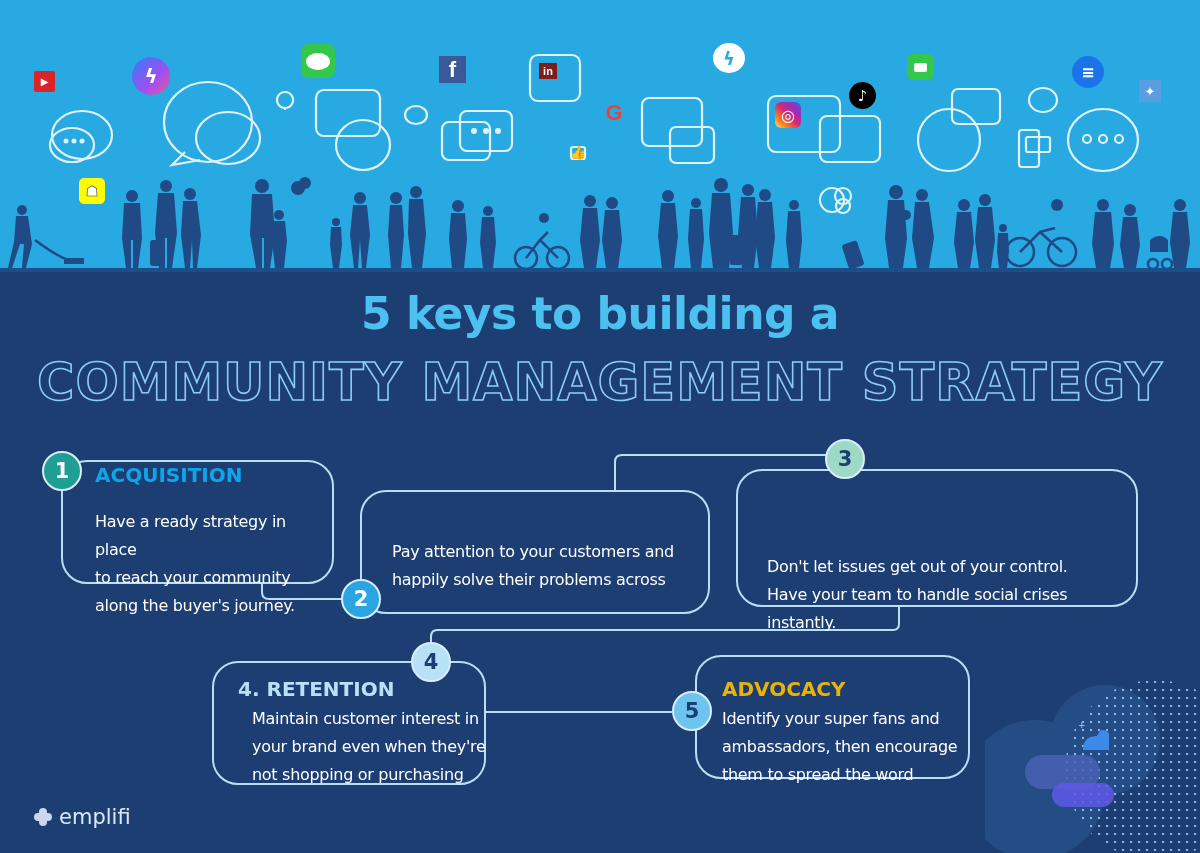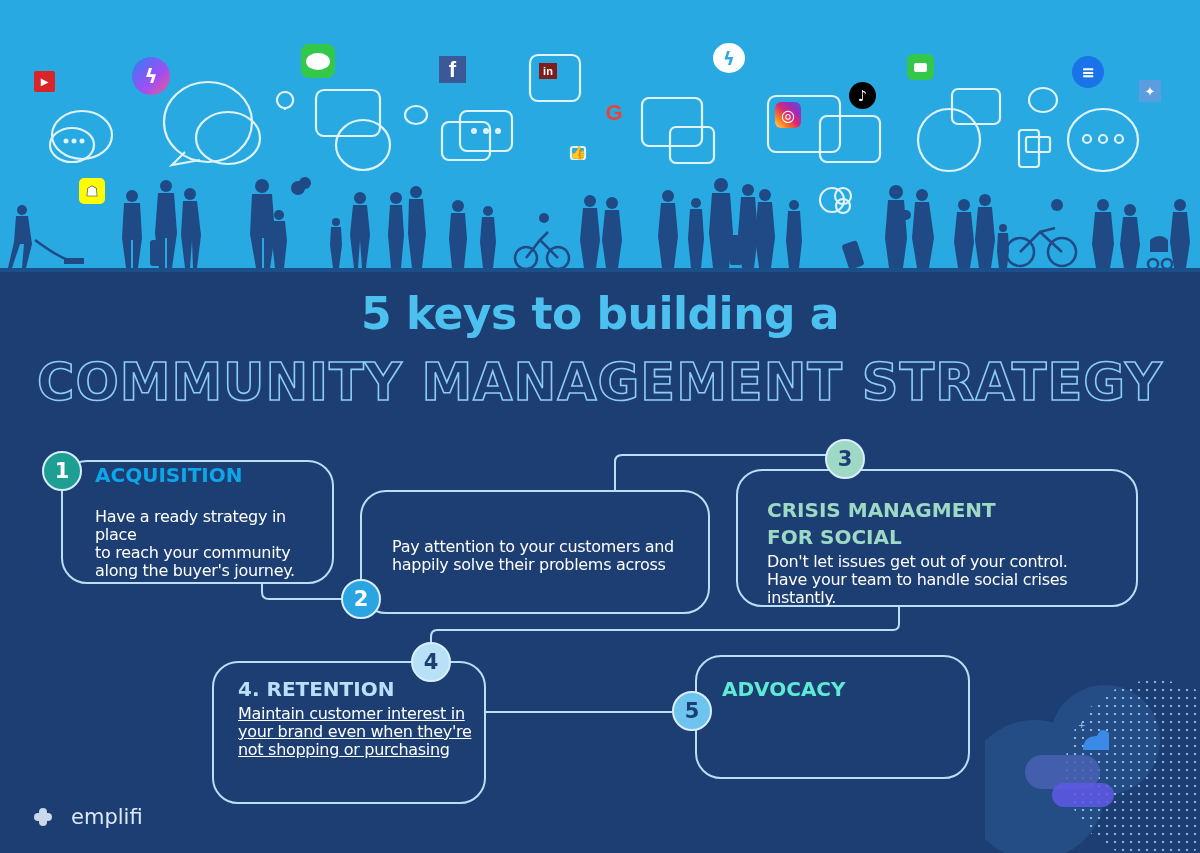--- a/index.html
+++ b/index.html
@@ -6,23 +6,23 @@
   html, body { width: 1200px; height: 853px; overflow: hidden; }
   body { background: #1c3e72; font-family: "Liberation Sans", sans-serif; position: relative; }
   .top-band { position: absolute; left: 0; top: 0; width: 1200px; height: 272px; background: #29a9e1; overflow: hidden; }
   .top-band .ground { position: absolute; left: 0; bottom: 0; width: 100%; height: 4px; background: #1a4f8a; }
   .app-icon { position: absolute; display: flex; align-items: center; justify-content: center; font-weight: bold; color: #fff; font-family: "DejaVu Sans", sans-serif; }
   svg.layer { position: absolute; left: 0; top: 0; }
   .title { position: absolute; left: 0; top: 288px; width: 1200px; text-align: center; color: #4cc0ee; font-size: 44px; font-weight: bold; letter-spacing: -0.5px; font-family: "DejaVu Sans", sans-serif; }
   .subtitle { position: absolute; left: 0; top: 352px; width: 1200px; text-align: center; font-size: 52px; font-weight: bold; letter-spacing: 1px; color: transparent; -webkit-text-stroke: 1.6px #8ecdf3; font-family: "DejaVu Sans", sans-serif; transform: scaleX(0.98); }
   .card { position: absolute; border: 2px solid #b9def5; border-radius: 26px; }
   .card .h { position: absolute; font-weight: bold; font-size: 20px; font-family: "DejaVu Sans", sans-serif; line-height: 27px; }
-  .card .p { position: absolute; color: #ffffff; font-size: 16px; line-height: 18px; font-family: "DejaVu Sans", sans-serif; letter-spacing: -0.3px; }
+  .card .p { position: absolute; color: #ffffff; font-size: 16px; line-height: 28px; font-family: "DejaVu Sans", sans-serif; letter-spacing: -0.3px; }
   .num { position: absolute; width: 40px; height: 40px; border-radius: 50%; border: 2.5px solid #d9eefa; display: flex; align-items: center; justify-content: center; font-weight: bold; font-size: 21px; font-family: "DejaVu Sans", sans-serif; }
-  .logo { position: absolute; left: 34px; top: 805px; display: flex; align-items: center; gap: 19px; color: #dbe9f7; font-size: 21px; font-family: "DejaVu Sans", sans-serif; }
+  .logo { position: absolute; left: 34px; top: 805px; display: flex; align-items: center; gap: 7px; color: #dbe9f7; font-size: 21px; font-family: "DejaVu Sans", sans-serif; }
   .logo-mark { width: 18px; height: 18px; position: relative; }
   .logo-mark span { position: absolute; background: #c9d8ea; border-radius: 5px; }
   .deco { position: absolute; left: 985px; top: 680px; width: 215px; height: 173px; overflow: hidden; }
 </style>
 </head>
 <body>
 
 <div class="top-band">
   <svg class="layer" width="1200" height="272">
     <g fill="none" stroke="#dff3fc" stroke-width="2.2">
@@ -214,43 +214,44 @@
 
 <div class="card" style="left:360px;top:490px;width:350px;height:124px;">
   <div class="p" style="left:30px;top:46px;width:310px;">
     <div>Pay attention to your customers and</div>
     <div>happily solve their problems across</div>
   </div>
 </div>
 <div class="num" style="left:341px;top:579px;background:#2aa5e2;color:#fff;">2</div>
 
 <div class="card" style="left:736px;top:469px;width:402px;height:138px;">
-  <div class="h" style="left:29px;top:26px;color:#9ed9c6;">
-    <div>CRISIS MANAGMENT</div>
-    <div>FOR SOCIAL</div>
-  </div>
   <div class="p" style="left:29px;top:82px;width:368px;">
     <div>Don't let issues get out of your control.</div>
     <div>Have your team to handle social crises instantly.</div>
   </div>
 </div>
 <div class="num" style="left:825px;top:439px;background:#9ed9c6;color:#1c3e72;">3</div>
 
-<div class="card" style="left:212px;top:661px;width:274px;height:143px;">
+<div class="card" style="left:212px;top:661px;width:274px;height:124px;">
   <div class="h" style="left:24px;top:13px;color:#b7e1f7;">4. RETENTION</div>
-  <div class="p" style="left:24px;top:42px;width:245px;text-decoration:underline;">
+  <div class="p" style="left:38px;top:42px;width:245px;">
     <div>Maintain customer interest in</div>
     <div>your brand even when they're</div>
     <div>not shopping or purchasing</div>
   </div>
 </div>
 <div class="num" style="left:411px;top:642px;background:#b7e1f7;color:#1c3e72;">4</div>
 
 <div class="card" style="left:695px;top:655px;width:275px;height:124px;">
-  <div class="h" style="left:25px;top:19px;color:#5eead4;">ADVOCACY</div>
+  <div class="h" style="left:25px;top:19px;color:#eab308;">ADVOCACY</div>
+  <div class="p" style="left:25px;top:48px;width:245px;">
+    <div>Identify your super fans and</div>
+    <div>ambassadors, then encourage</div>
+    <div>them to spread the word</div>
+  </div>
 </div>
 <div class="num" style="left:672px;top:691px;background:#6cc4ef;color:#1c3e72;">5</div>
 
 <div class="deco">
   <svg width="215" height="173">
     <defs>
       <pattern id="dots" width="8" height="8" patternUnits="userSpaceOnUse">
         <circle cx="2" cy="2" r="1.1" fill="#a9d3f5"></circle>
       </pattern>
     </defs>

